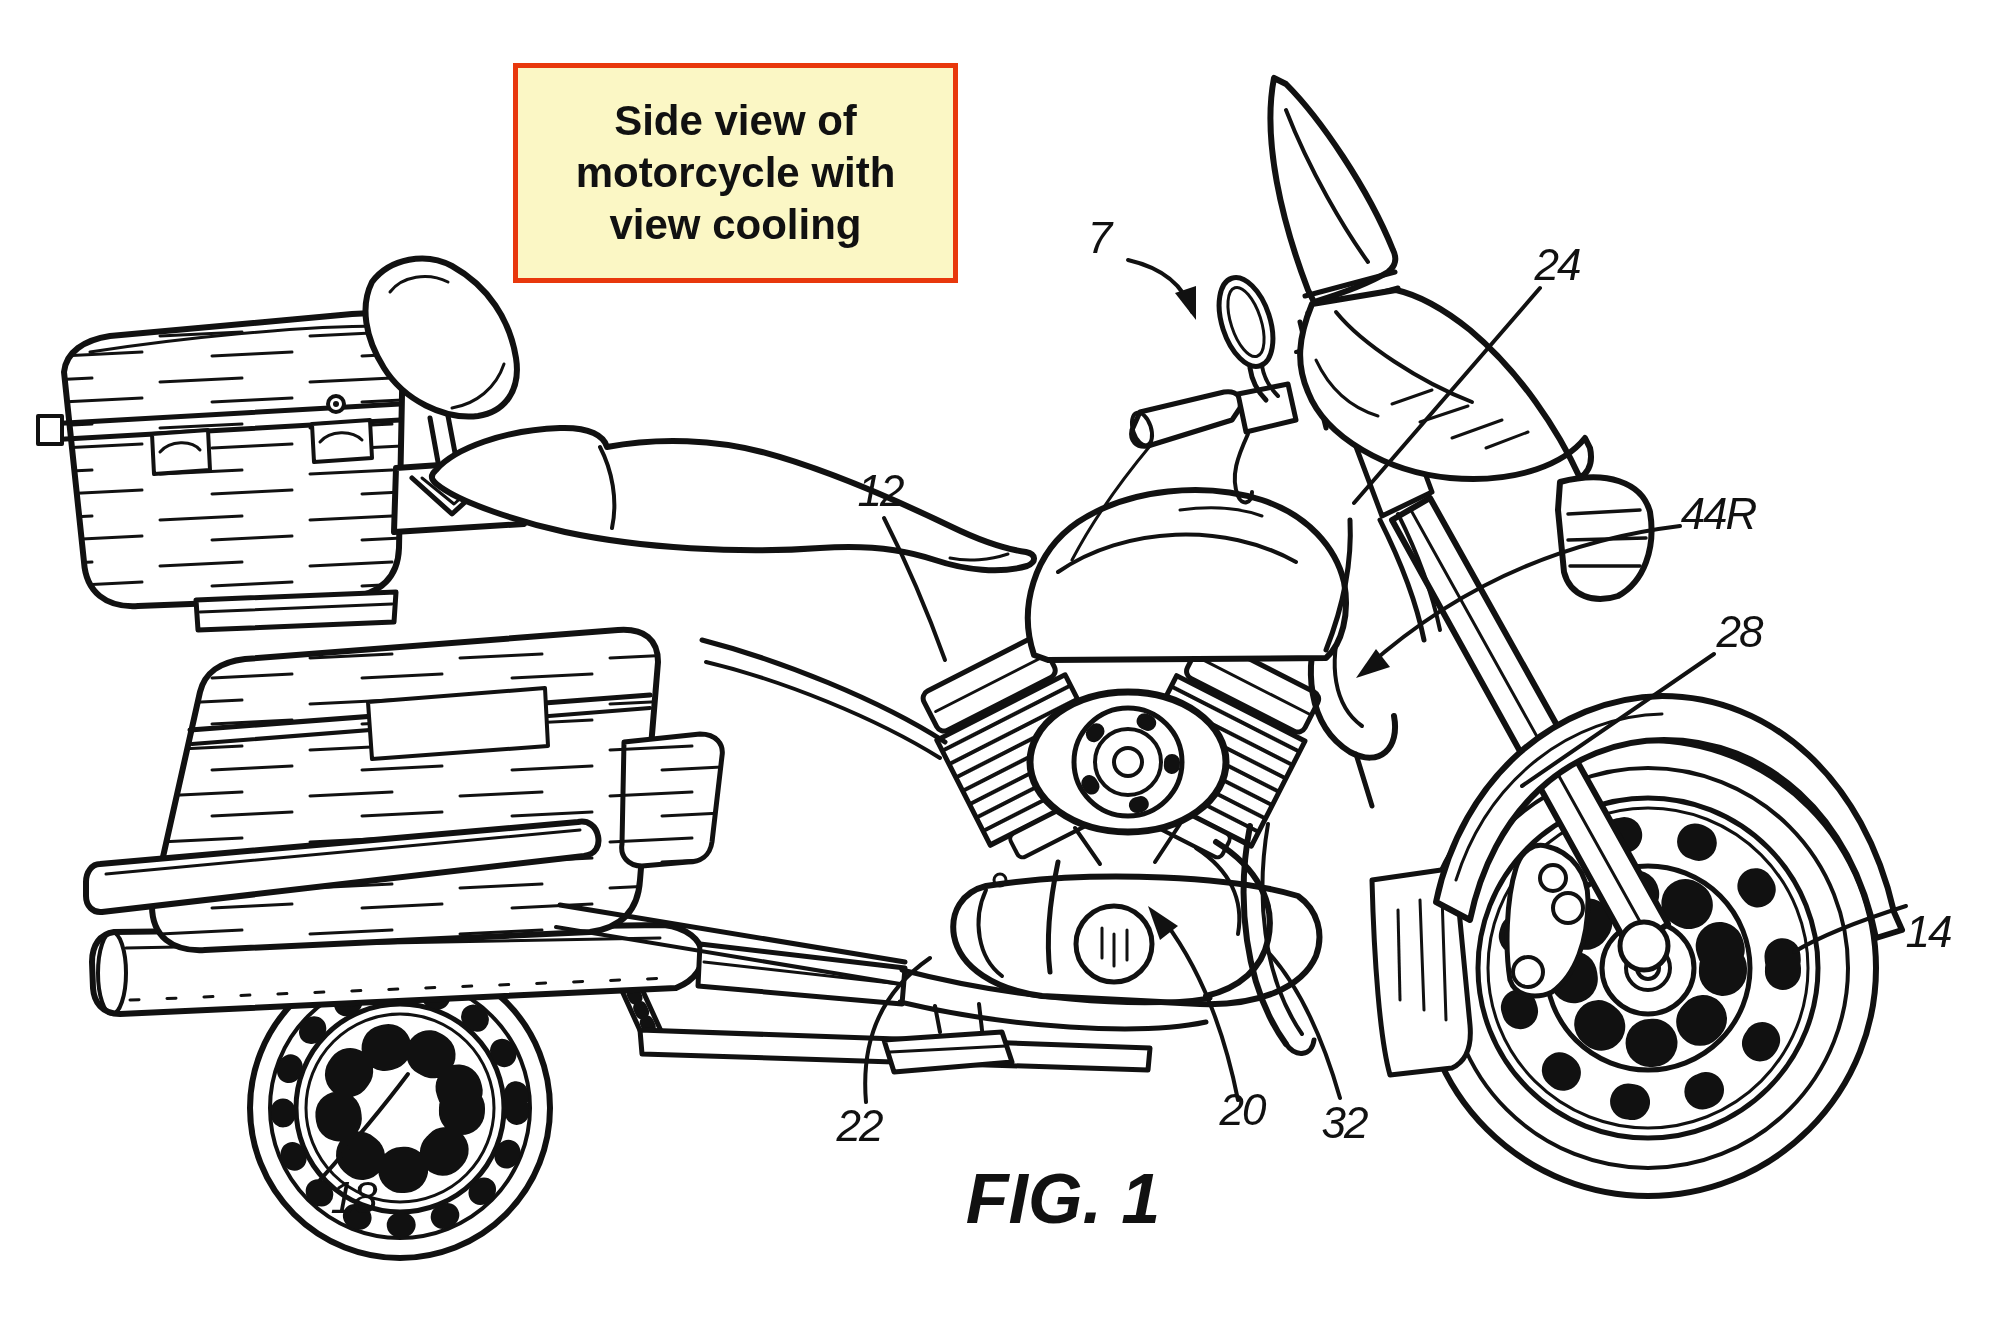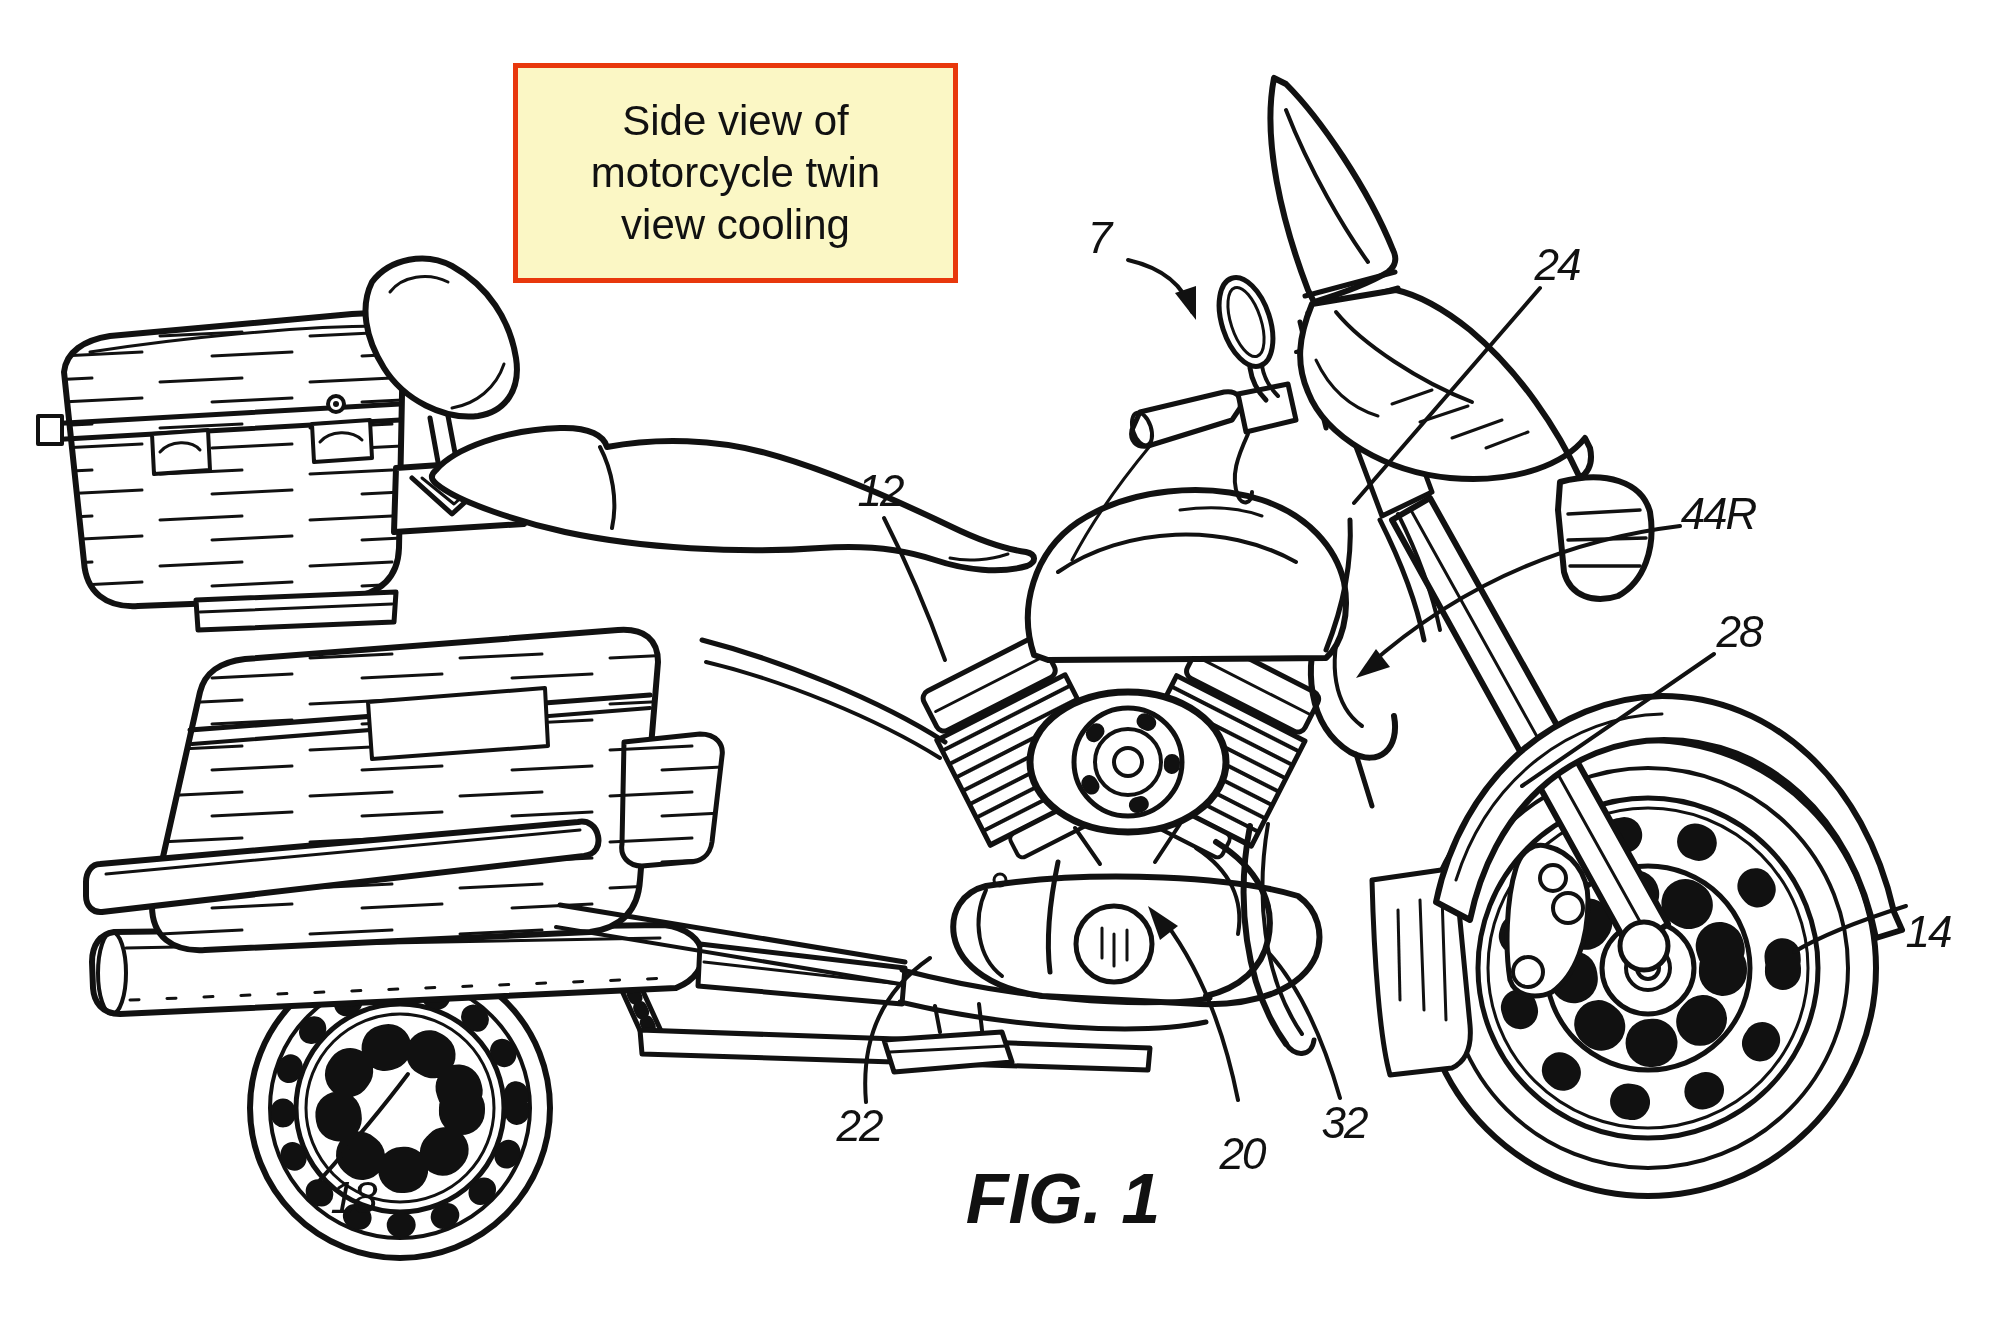--- a/index.html
+++ b/index.html
@@ -10,35 +10,35 @@
   #drawing{position:absolute;left:0;top:0;width:2000px;height:1328px;}
   .ref-label{
     position:absolute;transform:translate(-50%,-50%);
     font-style:italic;font-size:44px;letter-spacing:-2px;color:#111;
     white-space:nowrap;line-height:1;
   }
   .label-12{left:880px;top:491px;}
   .label-14{left:1928px;top:888px;margin-top:44px;}
   .label-16{left:1099px;top:238px;}
   .label-18{left:308px;top:1198px;margin-left:45px;}
-  .label-20{left:1242px;top:1154px;}
+  .label-20{left:1242px;top:1110px;}
   .label-22{left:859px;top:1126px;}
   .label-24{left:1557px;top:265px;}
   .label-26{left:1344px;top:1123px;}
   .label-28{left:1739px;top:632px;}
   .label-44R{left:1718px;top:514px;}
   .fig-caption{
     position:absolute;left:1063px;top:1199px;transform:translate(-50%,-50%);
     font-style:italic;font-weight:bold;font-size:70px;color:#111;white-space:nowrap;
   }
   .annotation-box{
     position:absolute;left:513px;top:63px;width:445px;height:220px;
     box-sizing:border-box;border:5px solid #E8380C;background:#FBF7C5;
     display:flex;flex-direction:column;align-items:center;justify-content:center;
-    text-align:center;color:#111;font-weight:normal;font-size:42px;line-height:1.24;
+    text-align:center;color:#111;font-weight:bold;font-size:42px;line-height:1.24;
   }
 </style>
 </head>
 <body>
 
 <div id="stage">
 
   <svg id="drawing" viewBox="0 0 2000 1328" xmlns="http://www.w3.org/2000/svg" fill="none" stroke="#111" stroke-linecap="round" stroke-linejoin="round">
     <defs>
       <pattern id="sketchH" width="150" height="46" patternUnits="userSpaceOnUse">
@@ -285,17 +285,17 @@
   <div class="ref-label label-22">22</div>
   <div class="ref-label label-24">24</div>
   <div class="ref-label label-26">32</div>
   <div class="ref-label label-28">28</div>
   <div class="ref-label label-44R">44R</div>
 
   <div class="fig-caption">FIG. 1</div>
 
   <div class="annotation-box">
     <div>Side view of</div>
-    <div>motorcycle twin</div>
+    <div>motorcycle with</div>
     <div>view cooling</div>
   </div>
 
 </div>
 
 </body></html>

